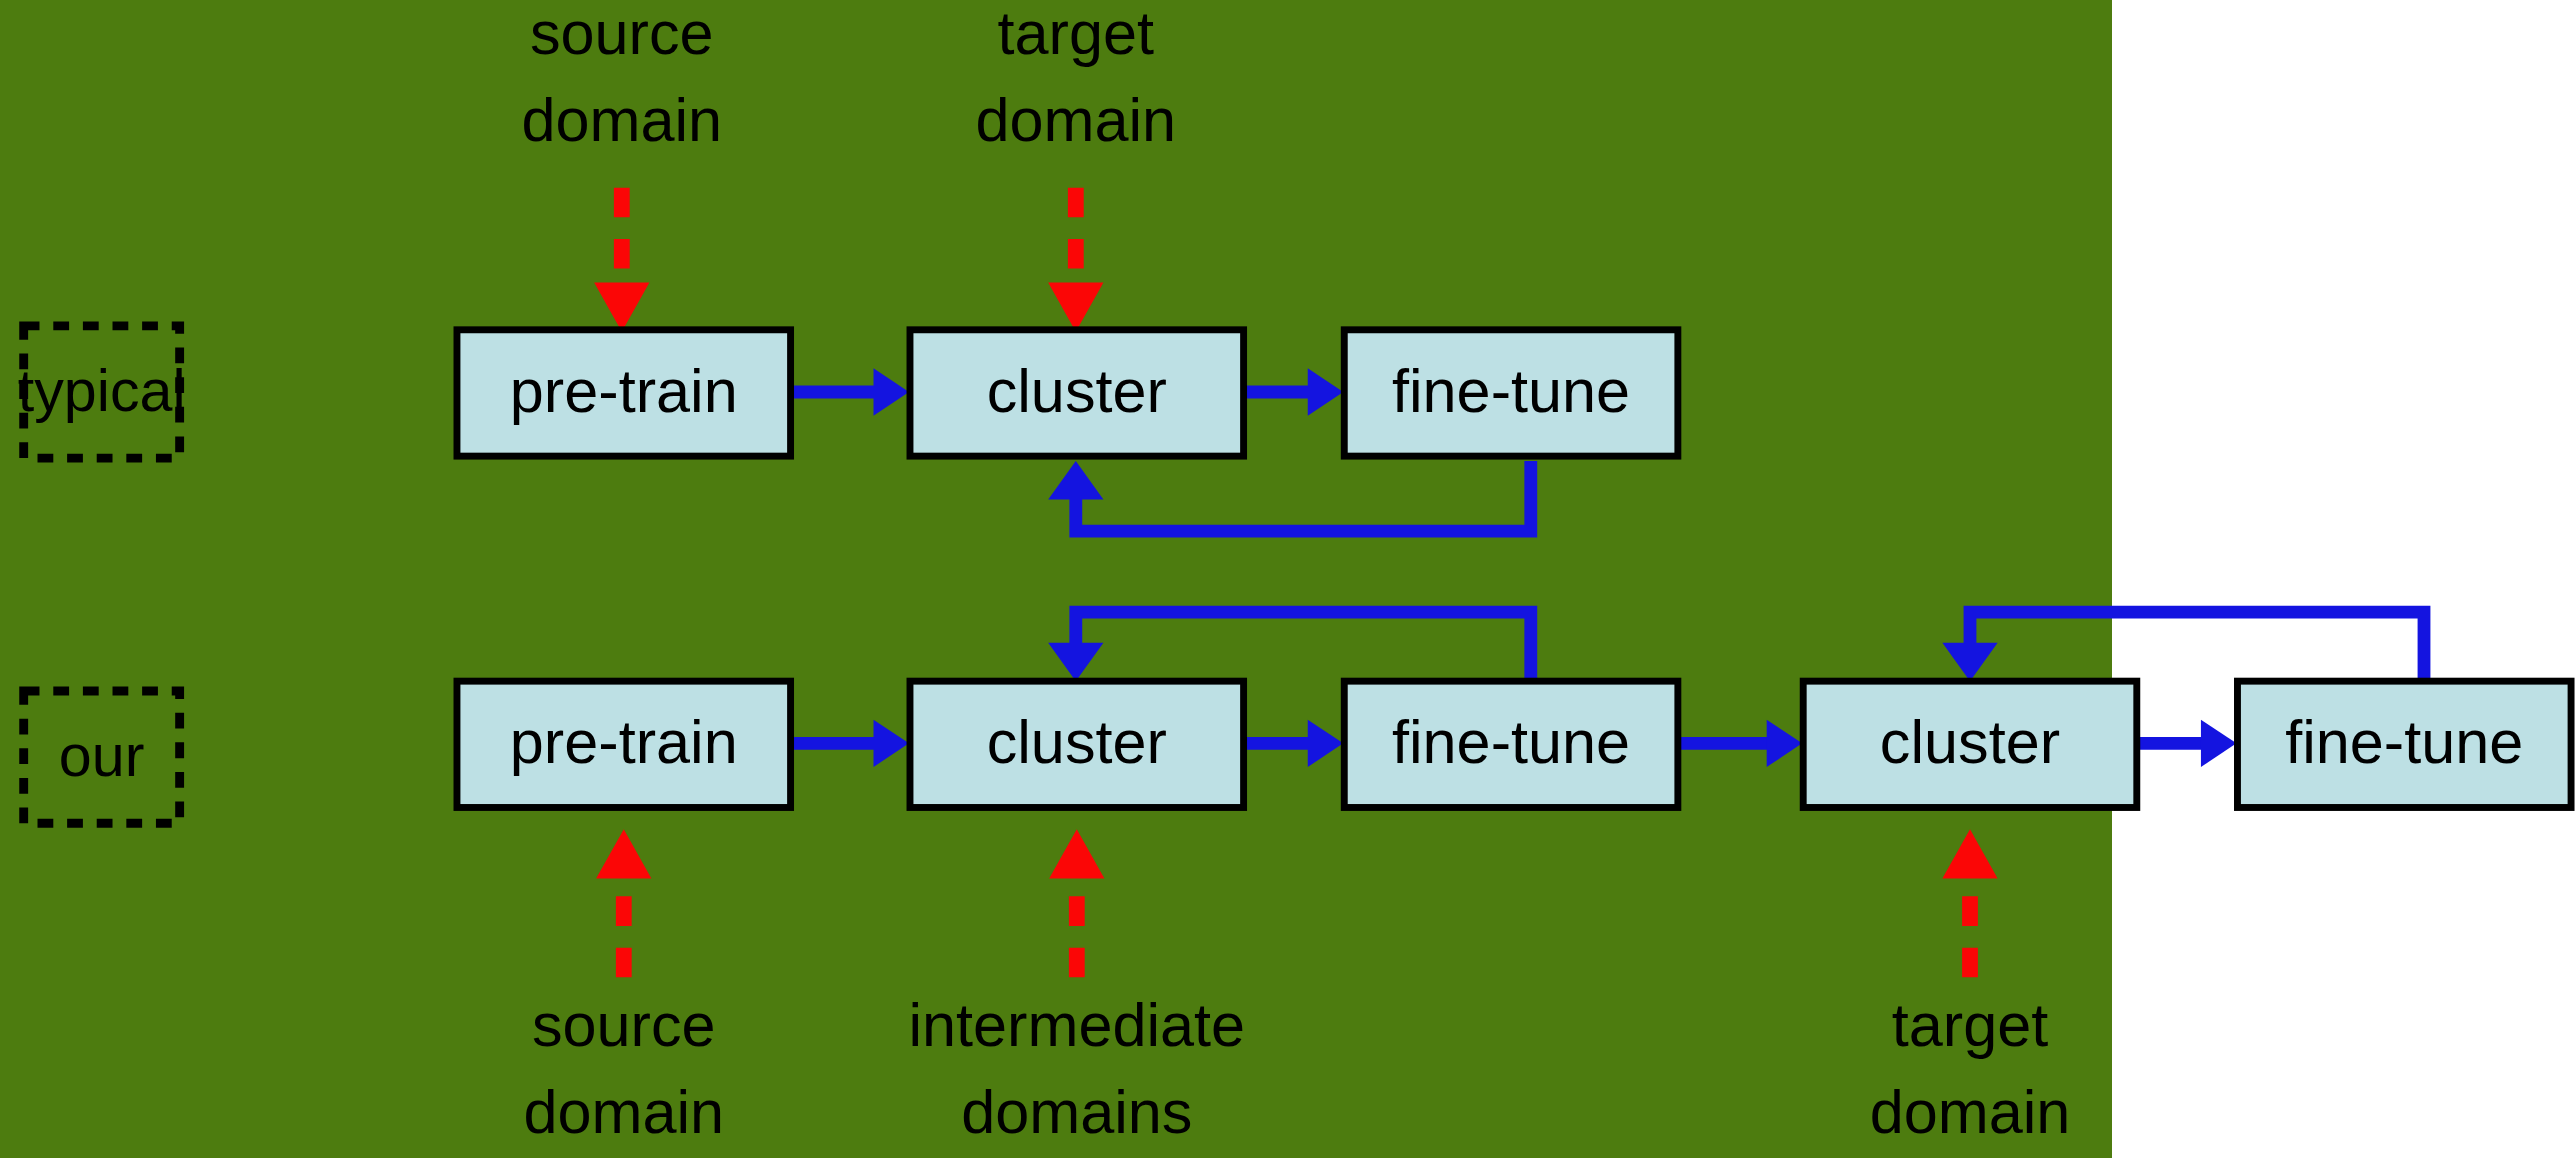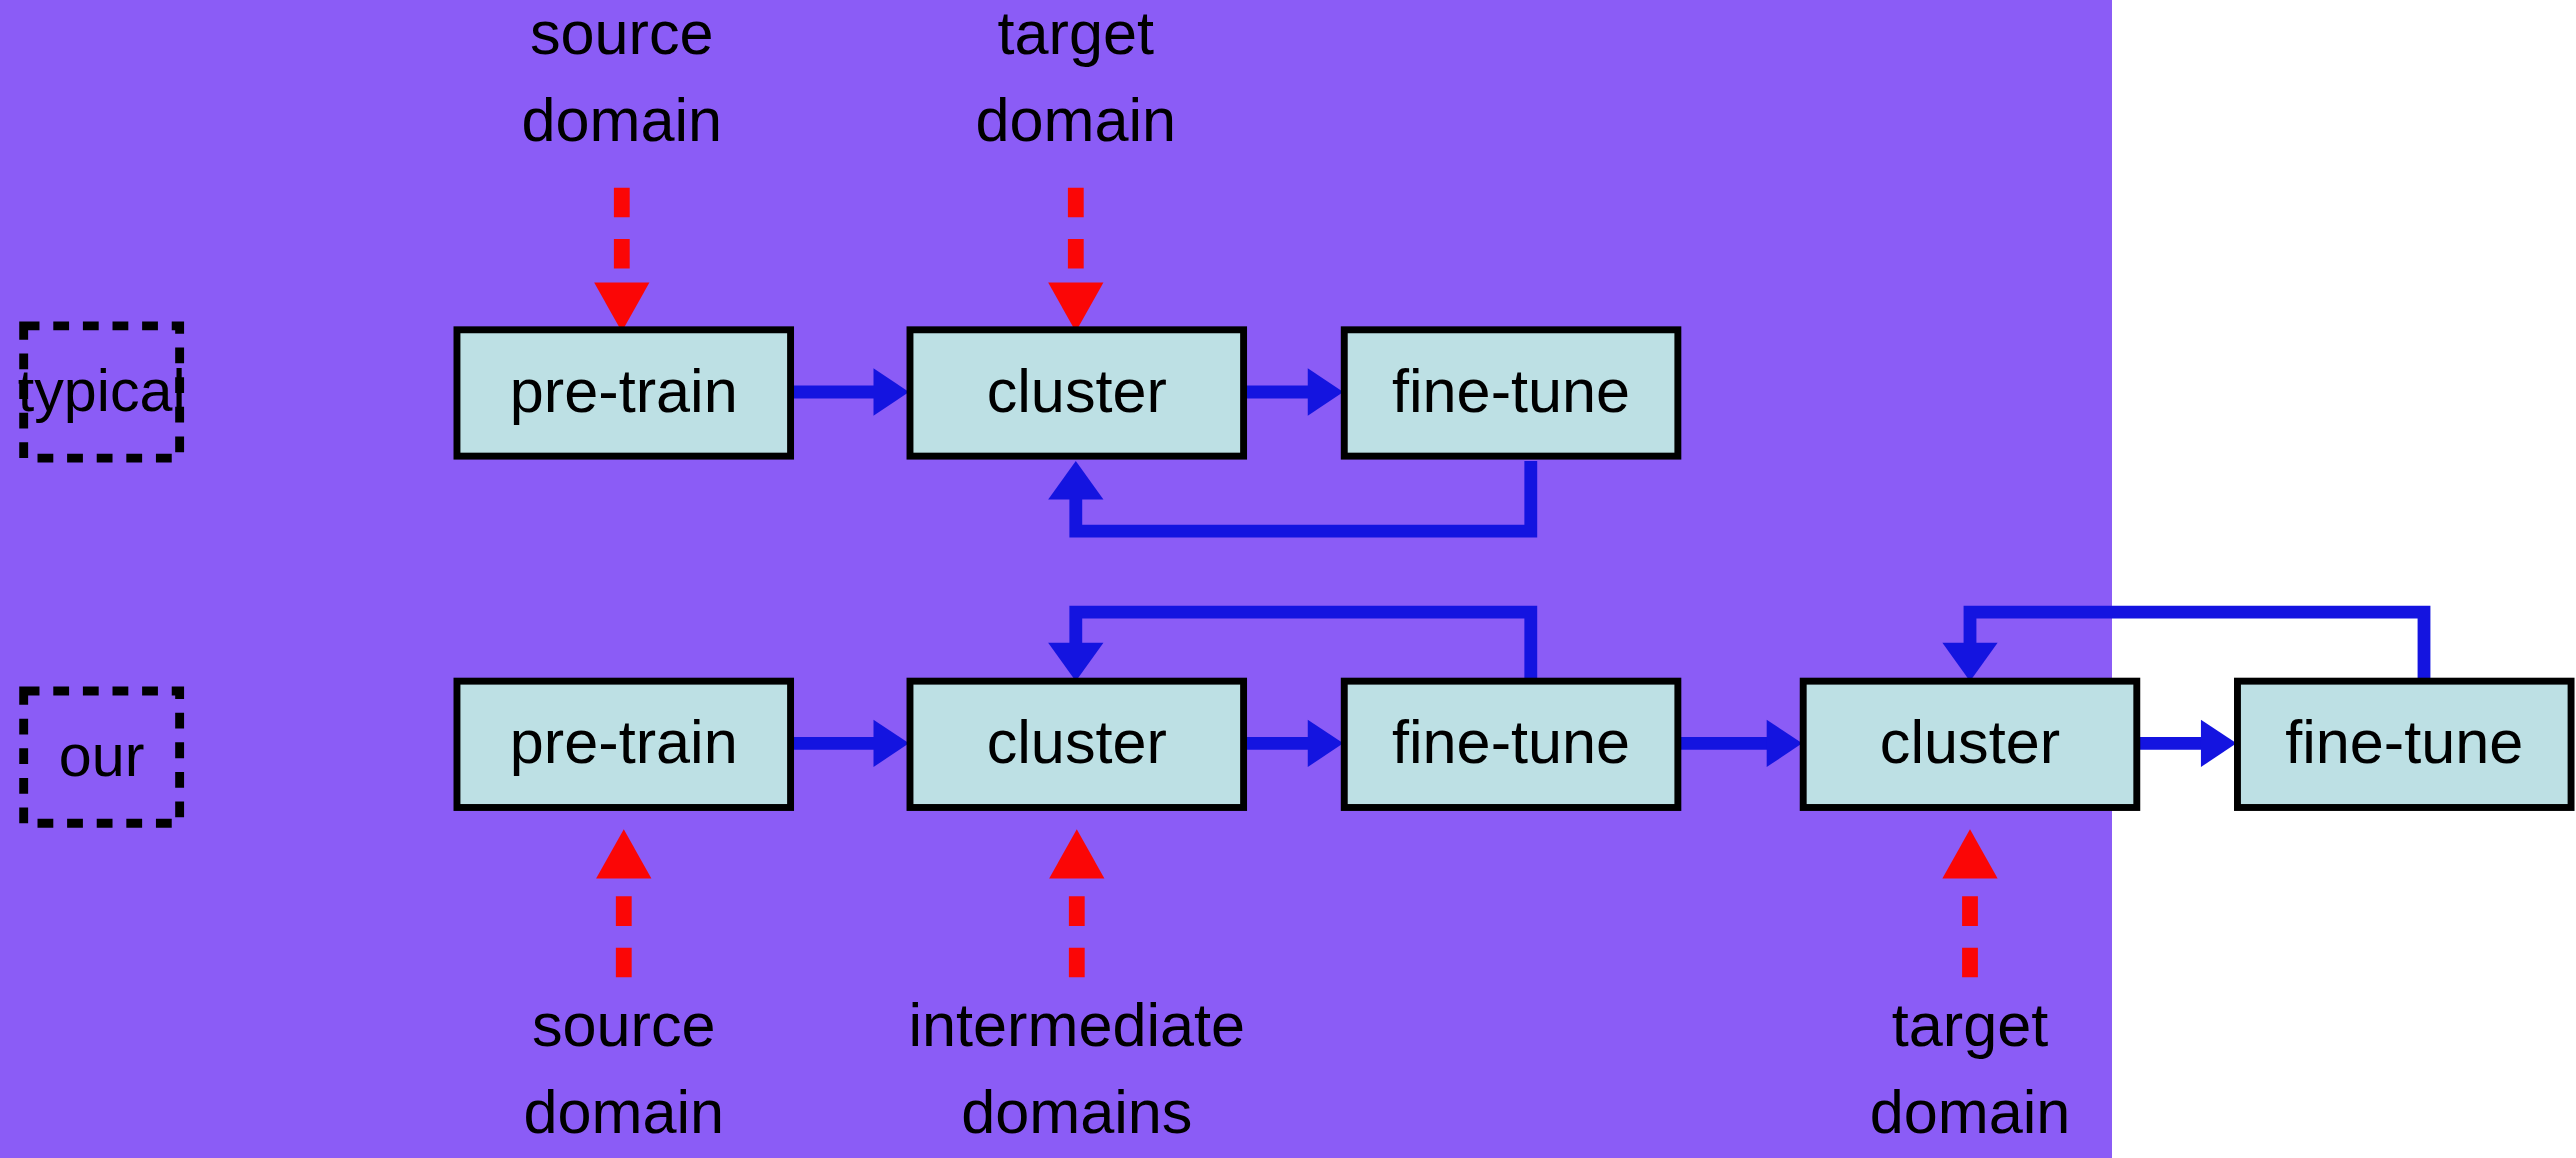--- a/index.html
+++ b/index.html
@@ -10,21 +10,21 @@
   body {
     width: 2576px;
     height: 1159px;
     font-family: "Liberation Sans", sans-serif;
     overflow: hidden;
   }
   #diagram-root {
     position: relative;
     width: 2112px;
     height: 1159px;
-    background: #8b5cf6;
+    background: #4d7c0f;
   }
   svg.diagram-canvas {
     position: absolute;
     top: 0;
     left: 0;
     width: 2576px;
     height: 1159px;
     display: block;
   }
   .stage-box-rect {

